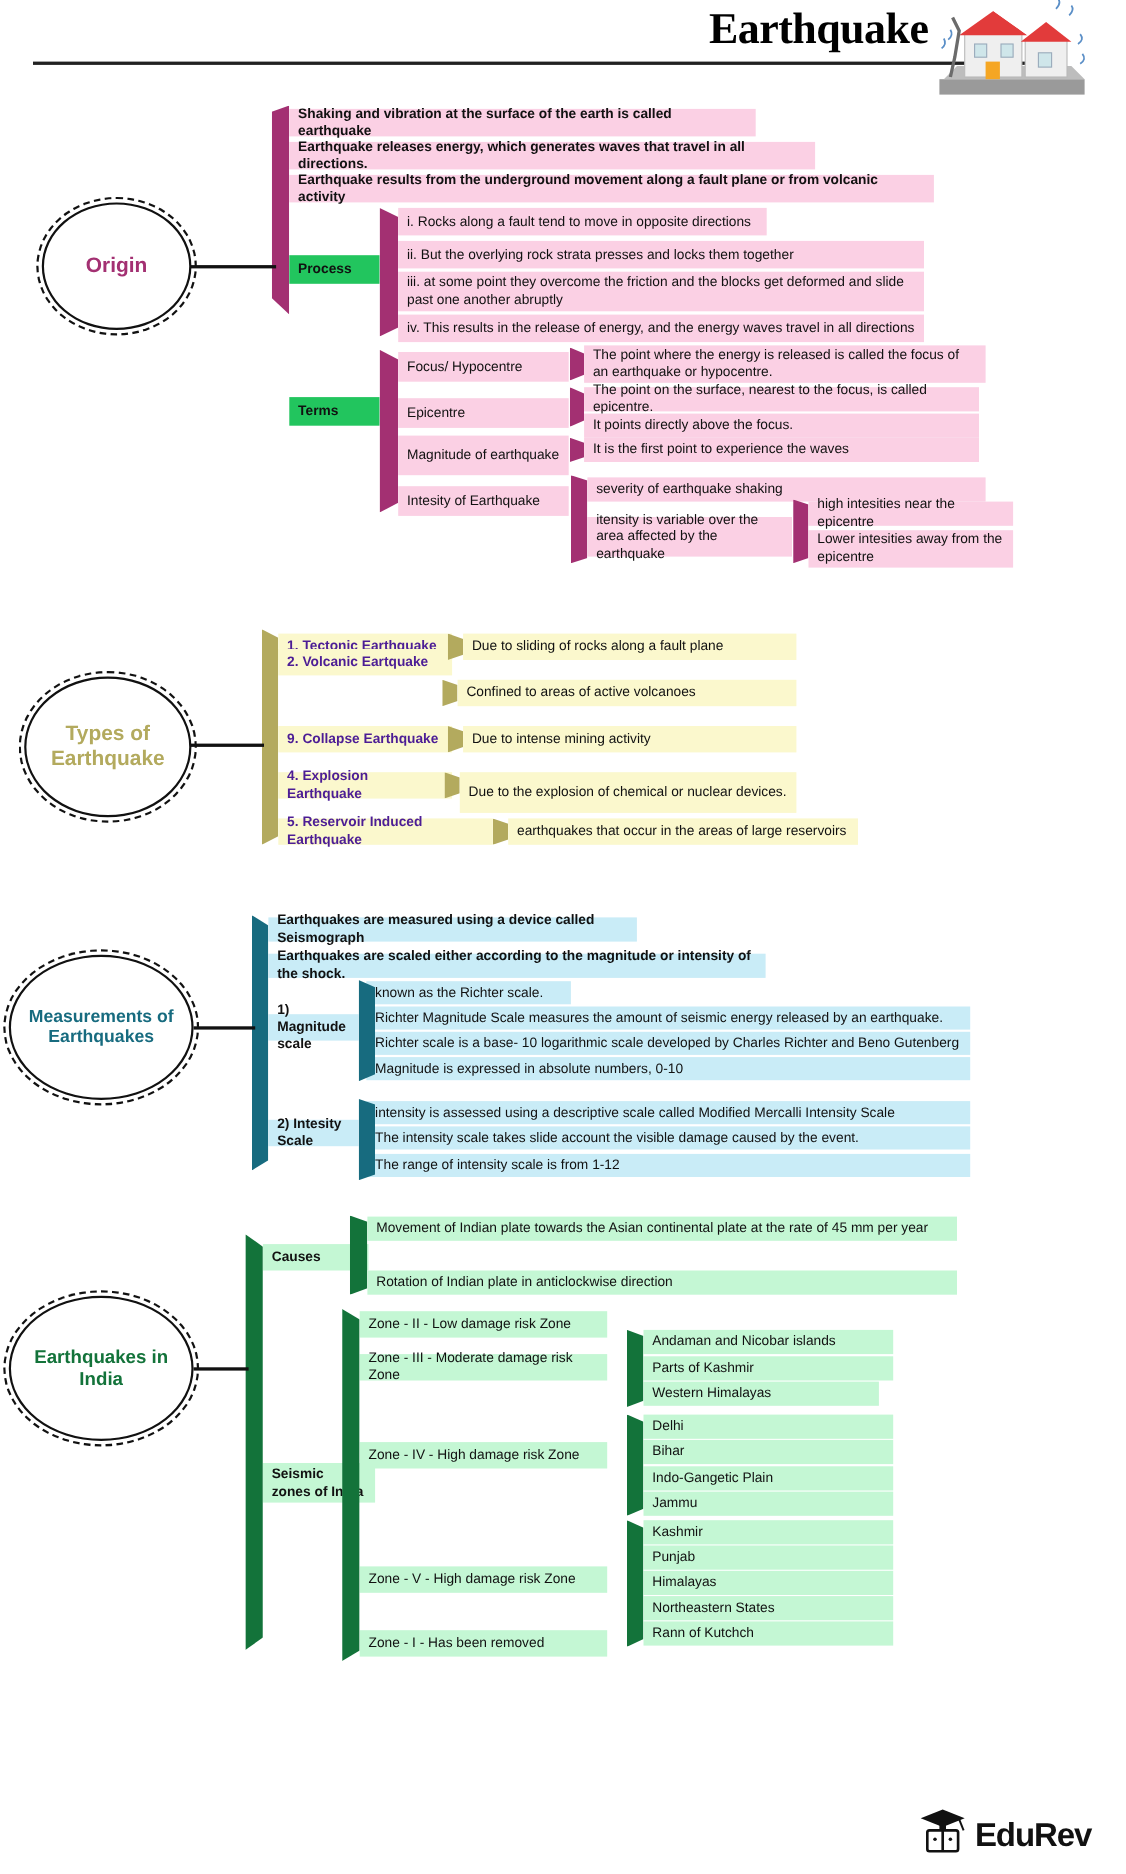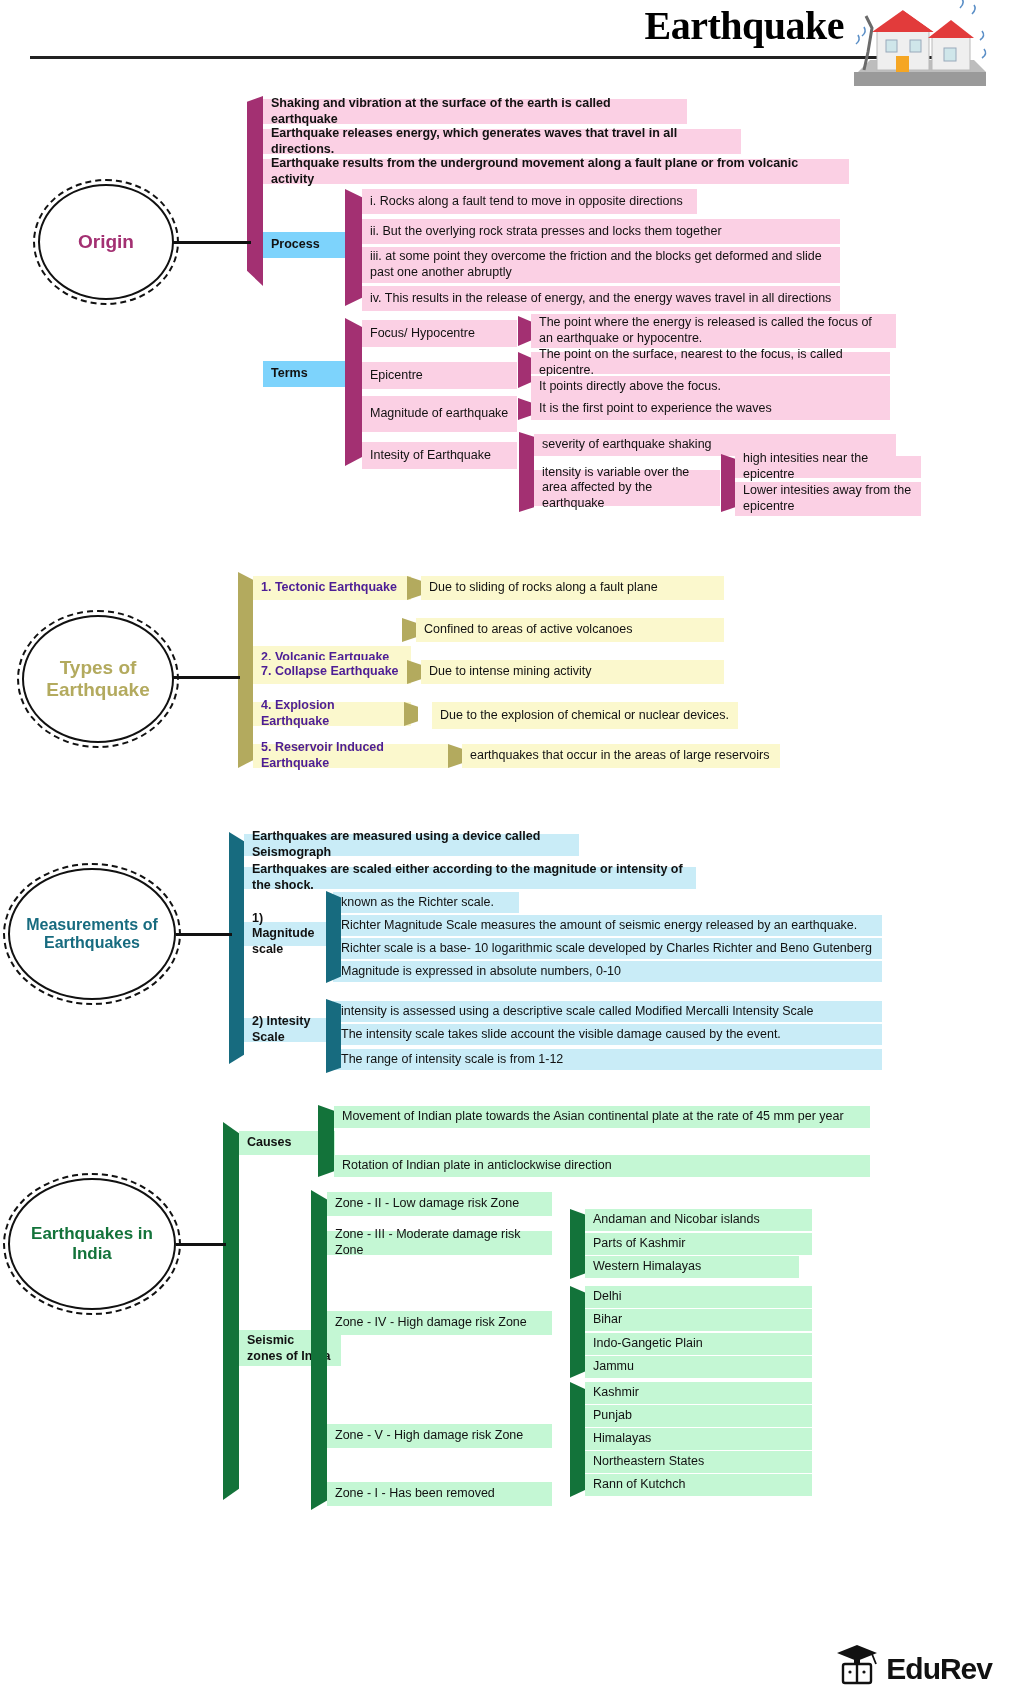--- a/index.html
+++ b/index.html
@@ -47,21 +47,21 @@
   .box {
     position:absolute;
     display:flex; align-items:center;
     padding:4px 8px;
     font-size:12.5px; line-height:1.25;
   }
   .box.bold { font-weight:700; }
 
   
   .pk-fill  { background:#fbd0e4; }
-  .pk-fill2 { background:#7dd3fc; }
+  .pk-fill2 { background:#22c55e; }
   .pk-spine { background:#a33072; }
 
   
   .ol-fill  { background:#fbf8cd; }
   .ol-spine { background:#b3aa5e; }
   .ol-text  { color:#4c1d95; }
 
   
   .tl-fill  { background:#c9ecf7; }
   .tl-spine { background:#176b7f; }
@@ -207,41 +207,41 @@
   <div class="spine ol-spine" style="left:238px; top:572px; width:15px; height:196px; clip-path:polygon(0 0,100% 4%,100% 96%,0 100%);"></div>
 
   <div class="box ol-fill bold ol-text" style="left:253px; top:576px; width:158px; height:24px;">
       <span>1. Tectonic Earthquake</span>
     </div>
   <div class="tab ol-spine" style="left:407px; top:576px; width:14px; height:24px; clip-path:polygon(0 0,100% 20%,100% 80%,0 100%);"></div>
   <div class="box ol-fill" style="left:421px; top:576px; width:303px; height:24px;">
       <span>Due to sliding of rocks along a fault plane</span>
     </div>
 
-  <div class="box ol-fill bold ol-text" style="left:253px; top:646px; width:158px; height:24px;">
+  <div class="box ol-fill bold ol-text" style="left:253px; top:590px; width:158px; height:24px;">
       <span>2. Volcanic Eartquake</span>
     </div>
   <div class="tab ol-spine" style="left:402px; top:618px; width:14px; height:24px; clip-path:polygon(0 0,100% 20%,100% 80%,0 100%);"></div>
   <div class="box ol-fill" style="left:416px; top:618px; width:308px; height:24px;">
       <span>Confined to areas of active volcanoes</span>
     </div>
 
   <div class="box ol-fill bold ol-text" style="left:253px; top:660px; width:158px; height:24px;">
-      <span>7. Collapse Earthquake</span>
+      <span>9. Collapse Earthquake</span>
     </div>
   <div class="tab ol-spine" style="left:407px; top:660px; width:14px; height:24px; clip-path:polygon(0 0,100% 20%,100% 80%,0 100%);"></div>
   <div class="box ol-fill" style="left:421px; top:660px; width:303px; height:24px;">
       <span>Due to intense mining activity</span>
     </div>
 
   <div class="box ol-fill bold ol-text" style="left:253px; top:702px; width:158px; height:24px;">
       <span>4. Explosion Earthquake</span>
     </div>
   <div class="tab ol-spine" style="left:404px; top:702px; width:14px; height:24px; clip-path:polygon(0 0,100% 20%,100% 80%,0 100%);"></div>
-  <div class="box ol-fill" style="left:418px; top:702px; width:306px; height:27px;margin-left:14px;">
+  <div class="box ol-fill" style="left:418px; top:702px; width:306px; height:37px;">
       <span>Due to the explosion of chemical or nuclear devices.</span>
     </div>
 
   <div class="box ol-fill bold ol-text" style="left:253px; top:744px; width:195px; height:24px;">
       <span>5. Reservoir Induced Earthquake</span>
     </div>
   <div class="tab ol-spine" style="left:448px; top:744px; width:14px; height:24px; clip-path:polygon(0 0,100% 20%,100% 80%,0 100%);"></div>
   <div class="box ol-fill" style="left:462px; top:744px; width:318px; height:24px;">
       <span>earthquakes that occur in the areas of large reservoirs</span>
     </div>

